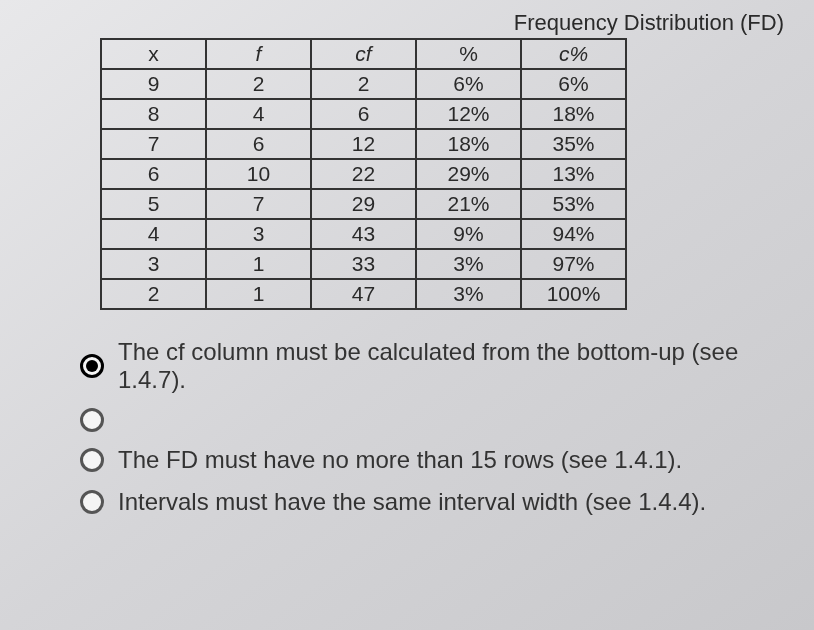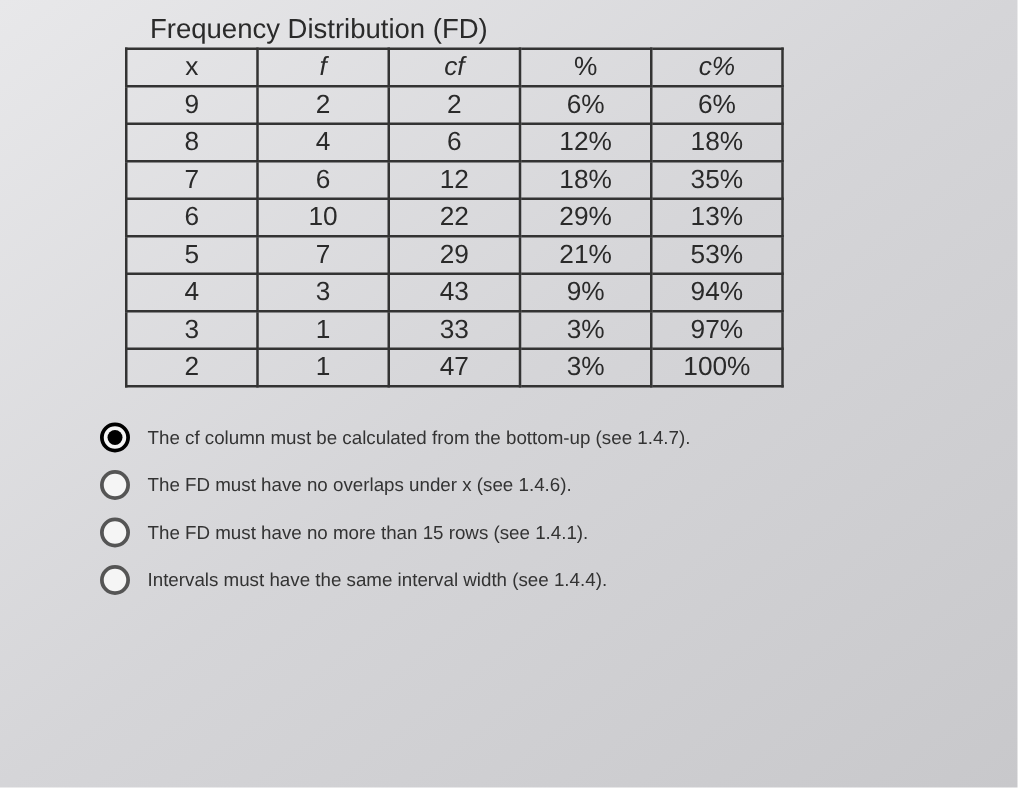--- a/index.html
+++ b/index.html
@@ -10,21 +10,21 @@
     body {
       font-family: Arial, Helvetica, sans-serif;
       background: linear-gradient(to bottom right, #e8e8ea 0%, #d5d5d8 50%, #c8c8cb 100%);
       width: 814px;
       height: 630px;
       padding: 10px 30px 20px 60px;
       color: #2a2a2a;
     }
     .table-title {
       font-size: 22px;
-      text-align: left;
+      text-align: right;
       margin-left: 60px;
       margin-bottom: 2px;
       color: #2a2a2a;
     }
     table {
       border-collapse: collapse;
       margin-left: 40px;
       margin-bottom: 28px;
     }
     th, td {
@@ -67,21 +67,21 @@
     }
     .radio.selected::after {
       content: "";
       width: 12px;
       height: 12px;
       background: #000;
       border-radius: 50%;
       display: block;
     }
     .option-label {
-      font-size: 15px;
+      font-size: 24px;
       color: #333;
     }
   </style>
 </head>
 <body>
 
 <div class="table-title">Frequency Distribution (FD)</div>
 
 <table>
   <thead>
@@ -153,21 +153,20 @@
   </tbody>
 </table>
 
 <div class="options">
   <div class="option-row">
     <span class="radio selected"></span>
     <span class="option-label">The cf column must be calculated from the bottom-up (see 1.4.7).</span>
   </div>
   <div class="option-row">
     <span class="radio"></span>
-    <span class="option-label">The FD must have no overlaps under x (see 1.4.6).</span>
   </div>
   <div class="option-row">
     <span class="radio"></span>
     <span class="option-label">The FD must have no more than 15 rows (see 1.4.1).</span>
   </div>
   <div class="option-row">
     <span class="radio"></span>
     <span class="option-label">Intervals must have the same interval width (see 1.4.4).</span>
   </div>
 </div>

